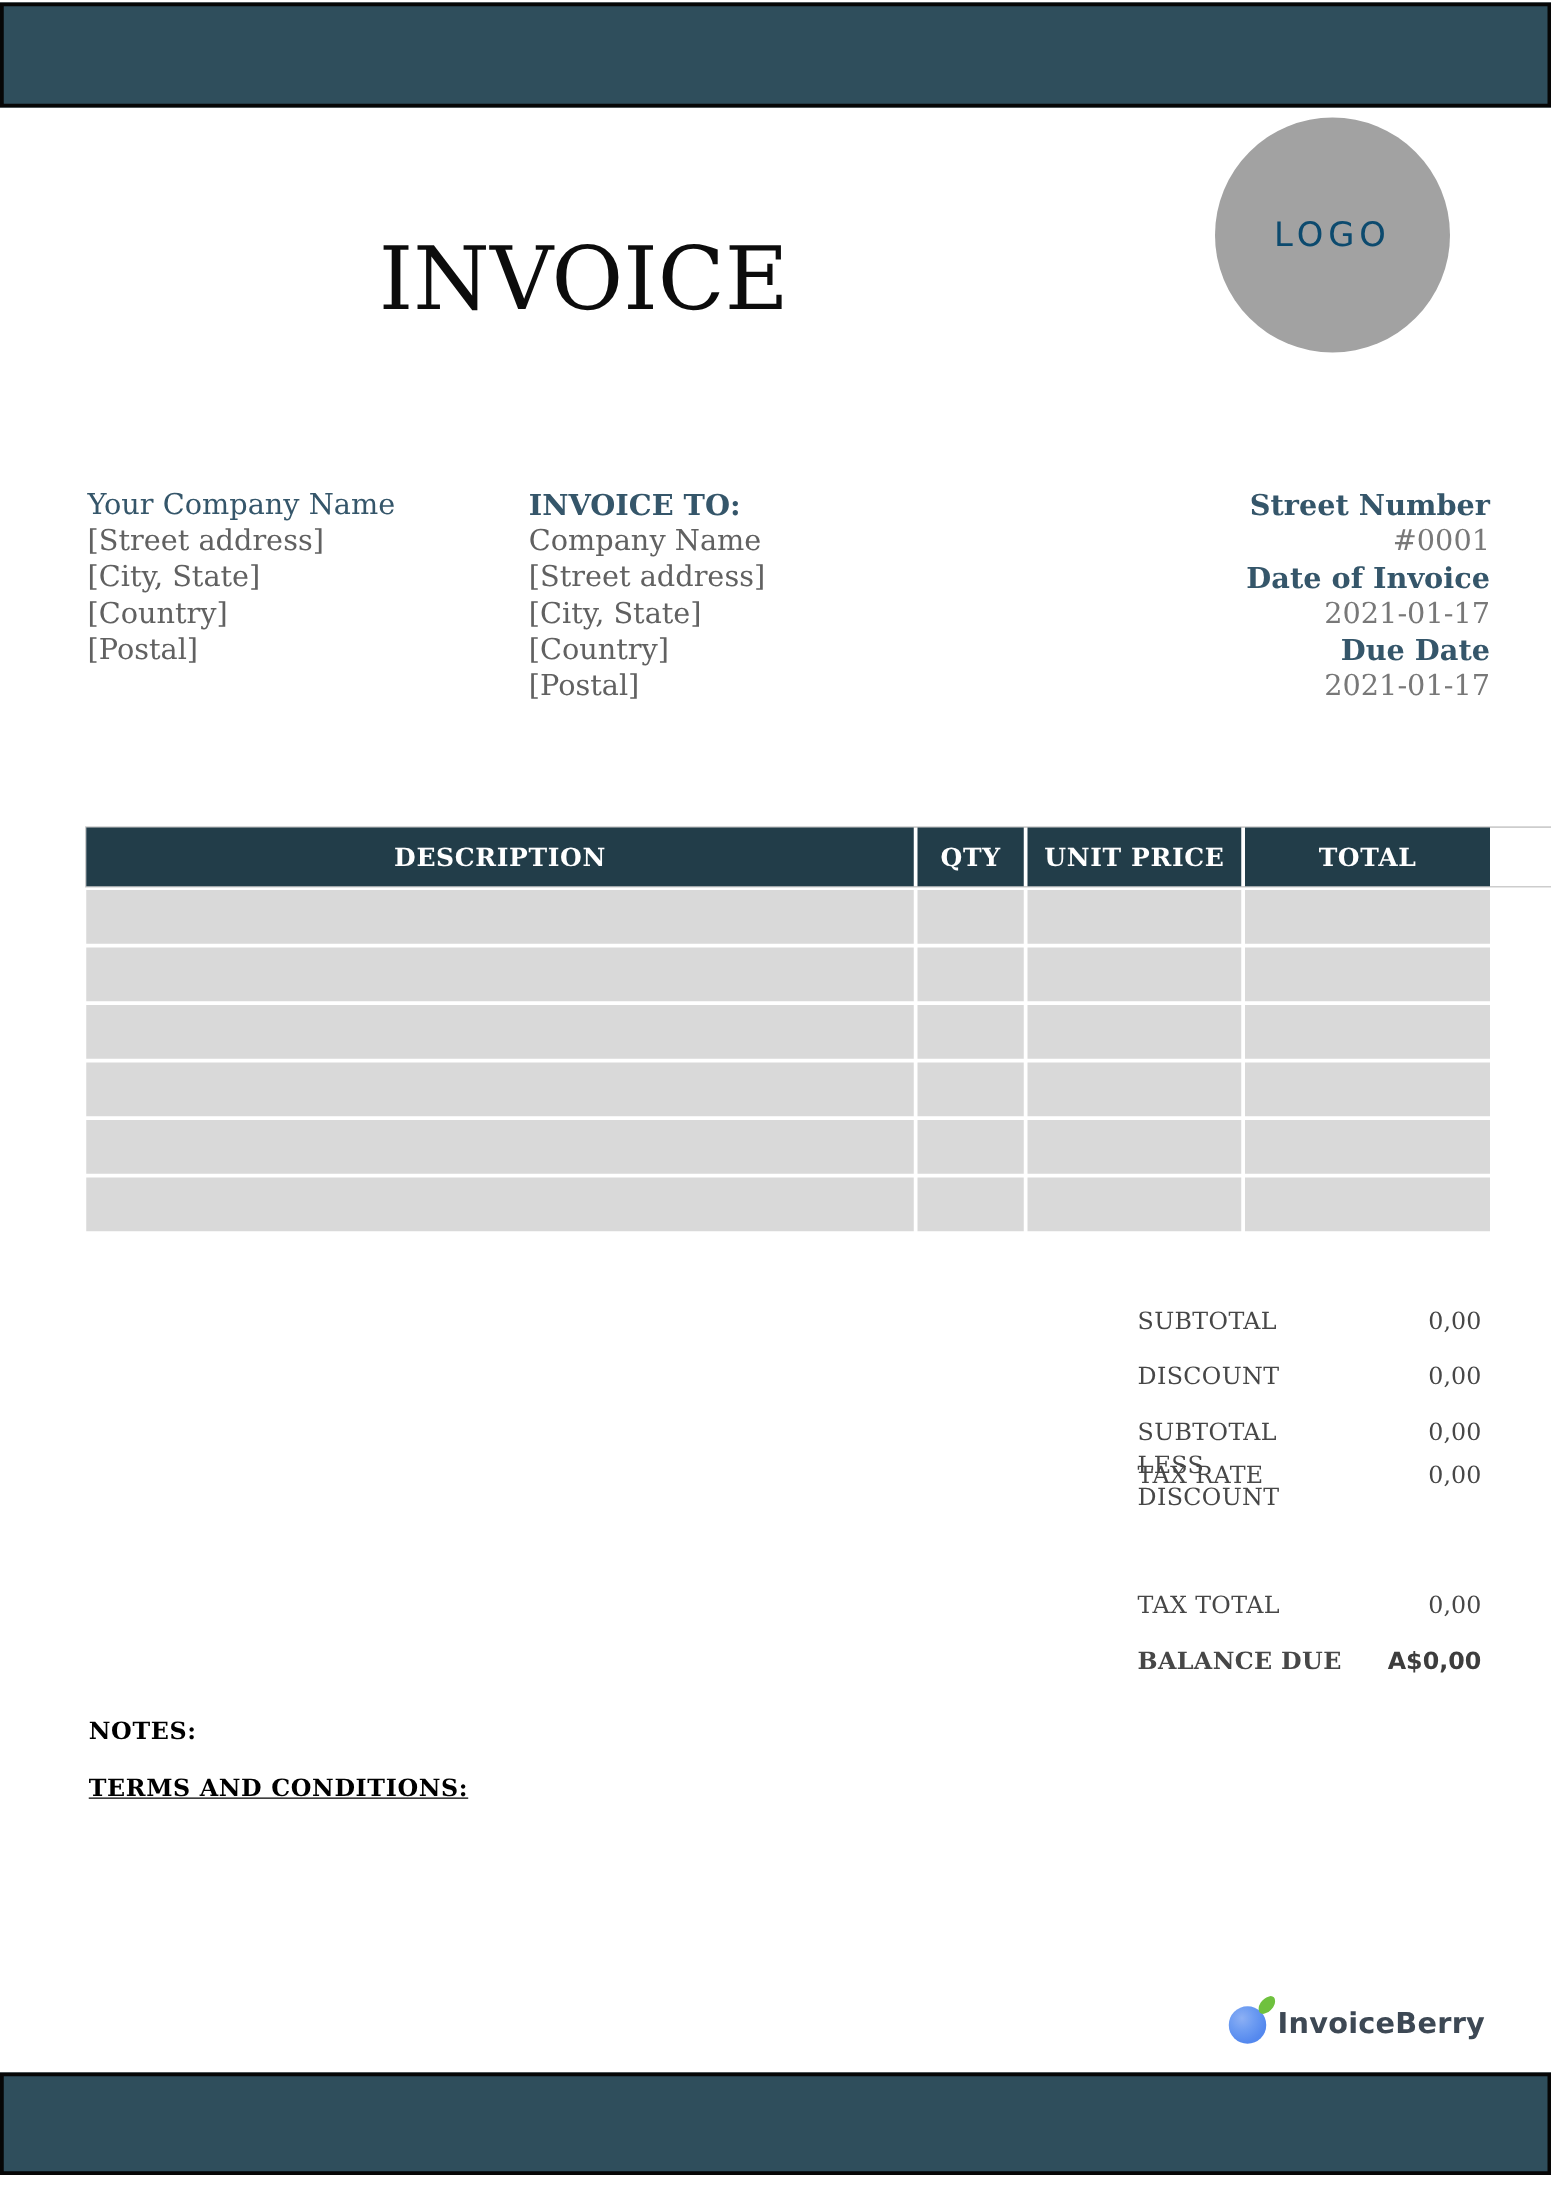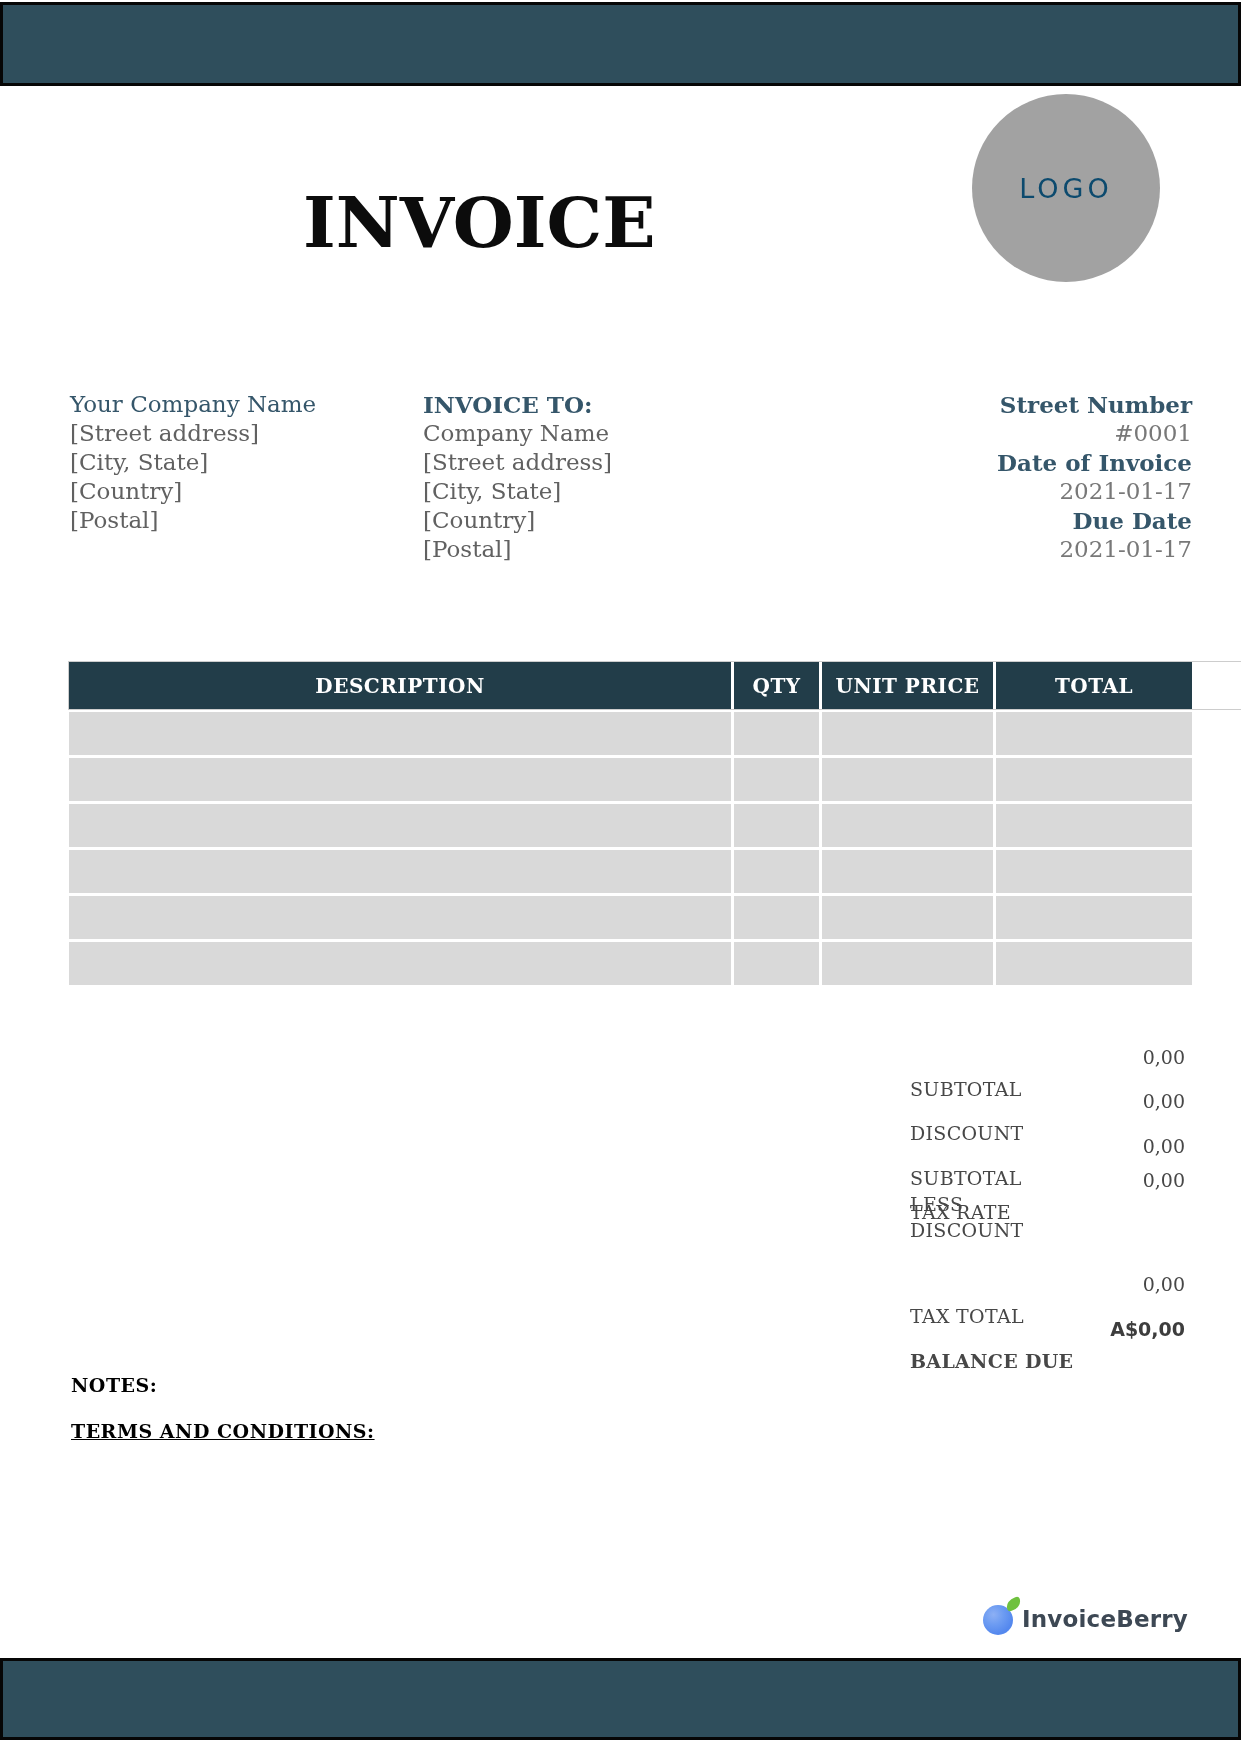--- a/index.html
+++ b/index.html
@@ -15,21 +15,21 @@
     position:absolute; left:0; width:1241px; height:84px;
     background:#2f4e5c; border:3px solid #060606;
   }
   .bar.top { top:2px; }
   .bar.bottom { top:1658px; height:82px; }
 
   
   .invoice-title {
     position:absolute; left:303px; top:188px;
     font-size:70px; line-height:1.0; color:#0c0c0c;
-    letter-spacing:0px; font-weight:700;
+    letter-spacing:0px; font-weight:400;
   }
 
   
   .logo-circle {
     position:absolute; left:972px; top:94px; width:188px; height:188px;
     border-radius:50%; background:#a2a2a2;
     display:flex; align-items:center; justify-content:center;
   }
   .logo-circle span {
     font-family:"DejaVu Sans", sans-serif; font-size:27px;
@@ -60,21 +60,21 @@
   }
   .t-row { margin-top:3px; }
   .t-row .cell { background:#d9d9d9; height:43px; }
 
   
   .sum-row {
     position:absolute; left:910px; width:275px;
     display:flex; justify-content:space-between; align-items:flex-start;
     font-size:19px; line-height:26px; color:#474747;
   }
-  .sum-row .lbl { text-align:left; white-space:nowrap; letter-spacing:0.3px;margin-top:32px; }
+  .sum-row .lbl { text-align:left; white-space:nowrap; letter-spacing:0.3px; }
   .sum-row .lbl.wrap { width:120px; white-space:normal; }
   .sum-row .val { text-align:right; }
   .sum-row.total .lbl { font-weight:bold; }
   .sum-row.total .val {
     font-family:"DejaVu Sans", sans-serif; font-weight:bold; font-size:19px;
     color:#3d3d3d;
   }
 
   
   .section-heading {

